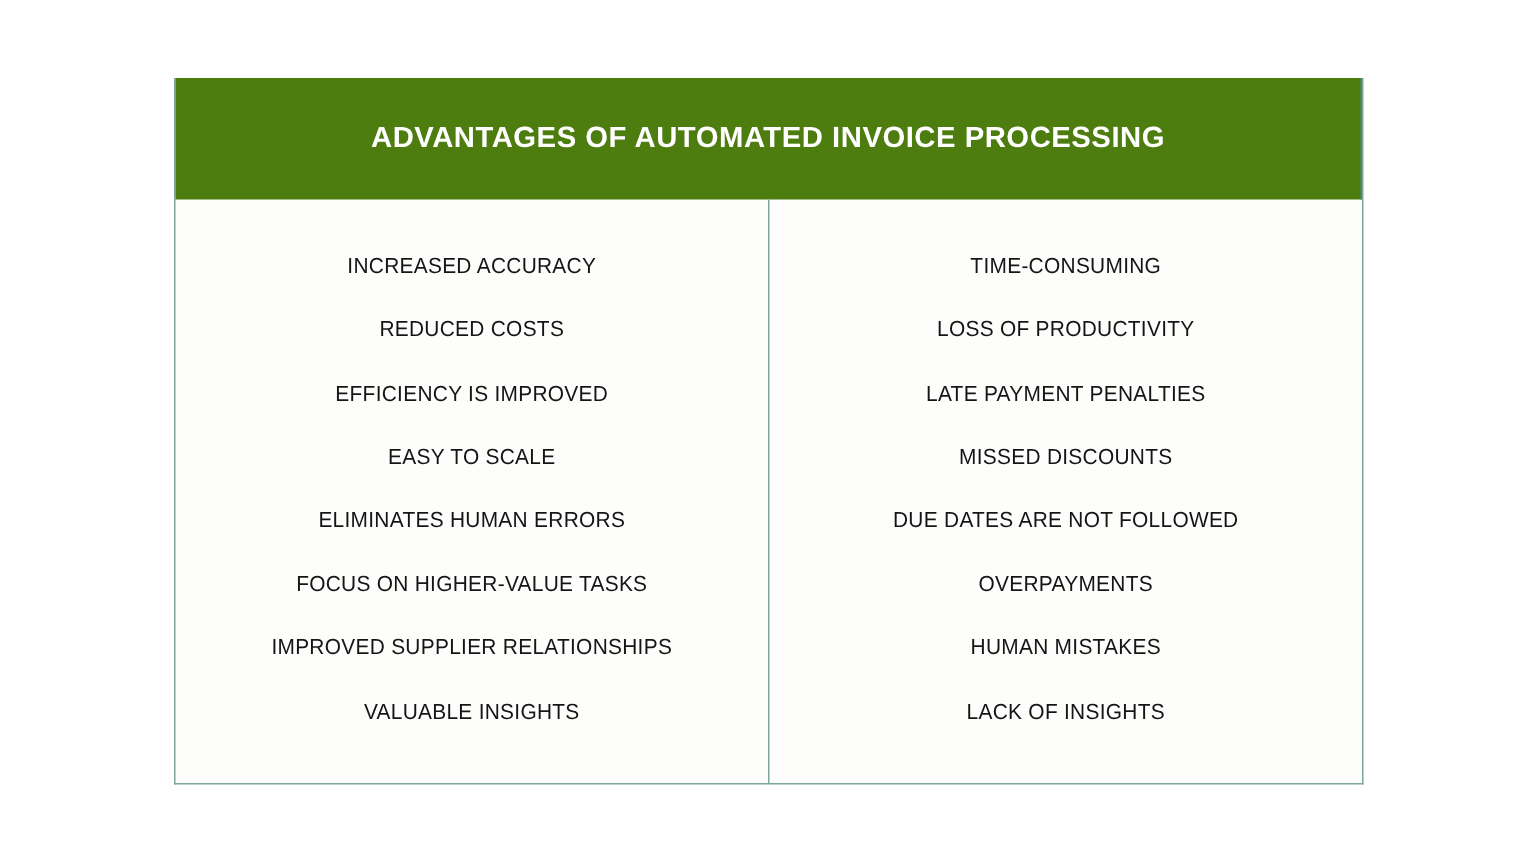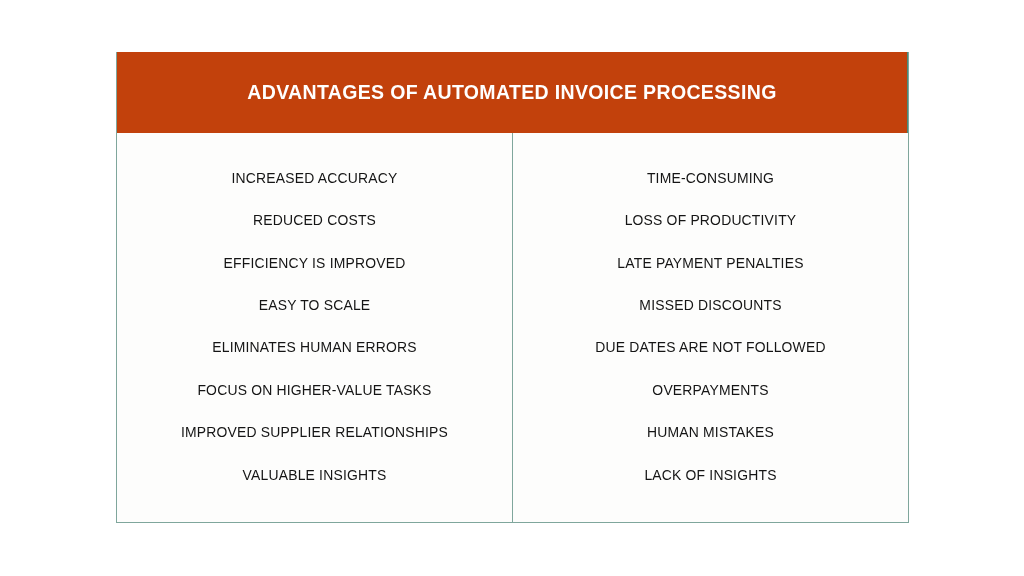--- a/index.html
+++ b/index.html
@@ -103,21 +103,21 @@
     white-space: nowrap;
   }
 </style>
 </head>
 <body style="background: rgb(255, 255, 255);">
 
 <div class="canvas">
 
   <div class="comparison-table" style="border-color: rgb(127, 166, 156); background: rgb(253, 253, 252);">
 
-    <div class="table-header-row" style="background: #c2410c;">
+    <div class="table-header-row" style="background: #4d7c0f;">
       <div class="header-cell left-header" style="color: rgb(255, 255, 255); border-right-color: rgb(71, 139, 124);">
         <span>ADVANTAGES OF AUTOMATED INVOICE PROCESSING</span>
       </div>
     </div>
 
     <div class="table-body-row">
 
       <div class="body-cell left-body" style="border-right-color: rgb(127, 166, 156);">
         <div class="cell-item" style="color: rgb(21, 21, 21);">
           <span>INCREASED ACCURACY</span>

